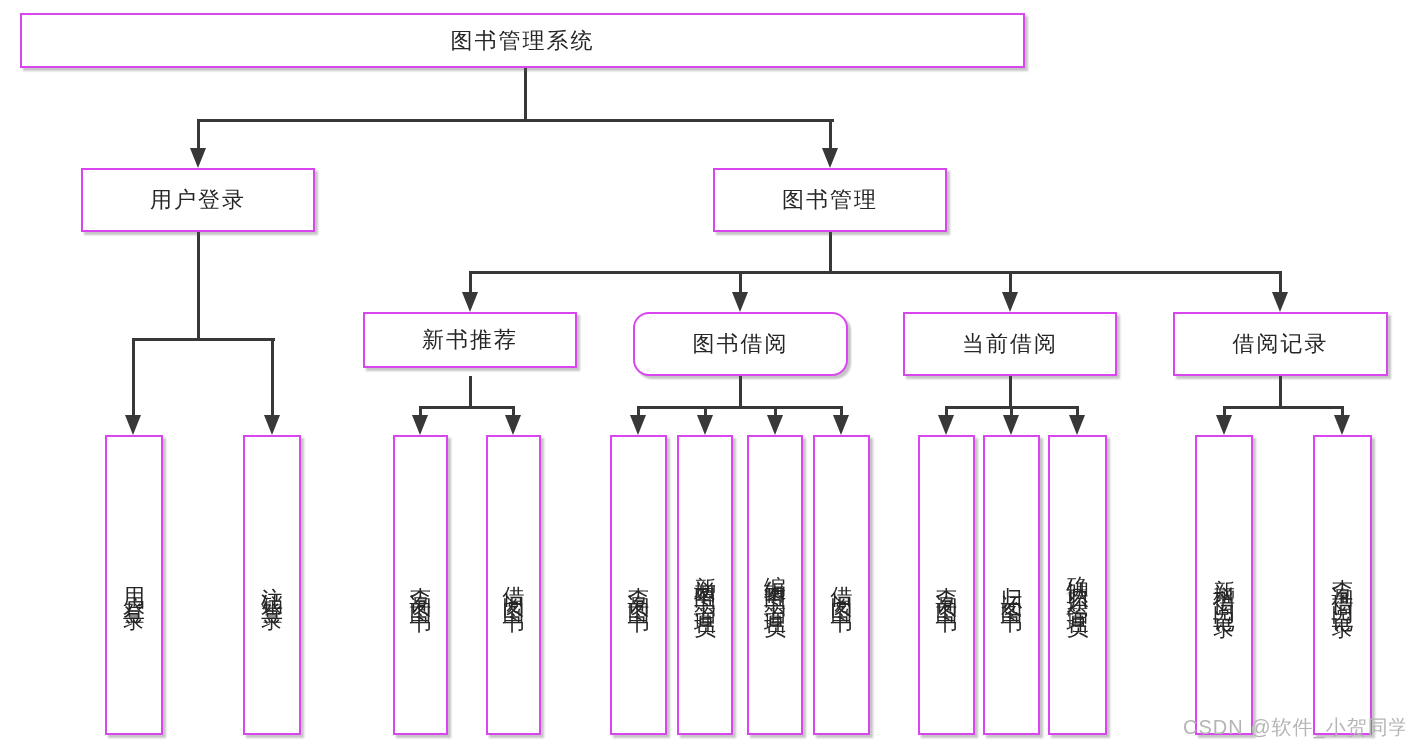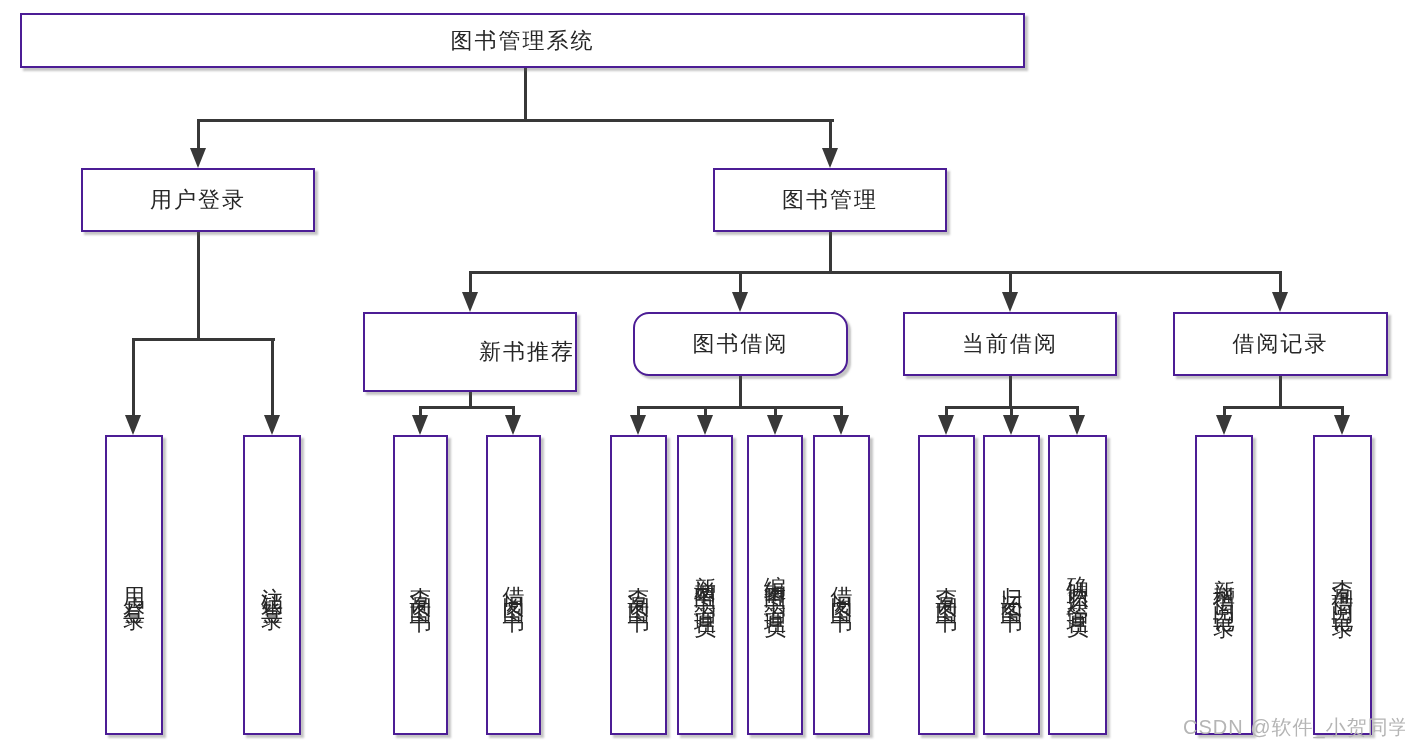--- a/index.html
+++ b/index.html
@@ -7,21 +7,21 @@
     position:relative;
     width:1405px;height:747px;
     background:#ffffff;
     overflow:hidden;
     font-family:"Liberation Sans","DejaVu Sans",sans-serif;
   }
   .node{
     position:absolute;
     box-sizing:border-box;
     background:#ffffff;
-    border:2px solid #4c1d95;
+    border:2px solid #d946ef;
     box-shadow:3px 3px 2px rgba(90,90,90,0.35);
     display:flex;
     align-items:center;
     justify-content:center;
     color:#262626;
     z-index:2;
   }
   .hlabel{
     font-size:22px;
     letter-spacing:2px;
@@ -88,21 +88,21 @@
   <div class="h" style="left:469px;top:271px;width:812px;"></div>
   <div class="v" style="left:469px;top:271px;height:23px;"></div>
   <div class="ah" style="left:462px;top:292px;"></div>
   <div class="v" style="left:739px;top:271px;height:23px;"></div>
   <div class="ah" style="left:732px;top:292px;"></div>
   <div class="v" style="left:1009px;top:271px;height:23px;"></div>
   <div class="ah" style="left:1002px;top:292px;"></div>
   <div class="v" style="left:1279px;top:271px;height:23px;"></div>
   <div class="ah" style="left:1272px;top:292px;"></div>
 
-  <div class="node" style="left:363px;top:312px;width:214px;height:80px;justify-content:flex-end;">
+  <div class="node" style="left:363px;top:312px;width:214px;height:56px;">
     <span class="hlabel">新书推荐</span>
   </div>
   <div class="node" style="left:633px;top:312px;width:215px;height:64px;border-radius:16px;">
     <span class="hlabel">图书借阅</span>
   </div>
   <div class="node" style="left:903px;top:312px;width:214px;height:64px;">
     <span class="hlabel">当前借阅</span>
   </div>
   <div class="node" style="left:1173px;top:312px;width:215px;height:64px;">
     <span class="hlabel">借阅记录</span>

